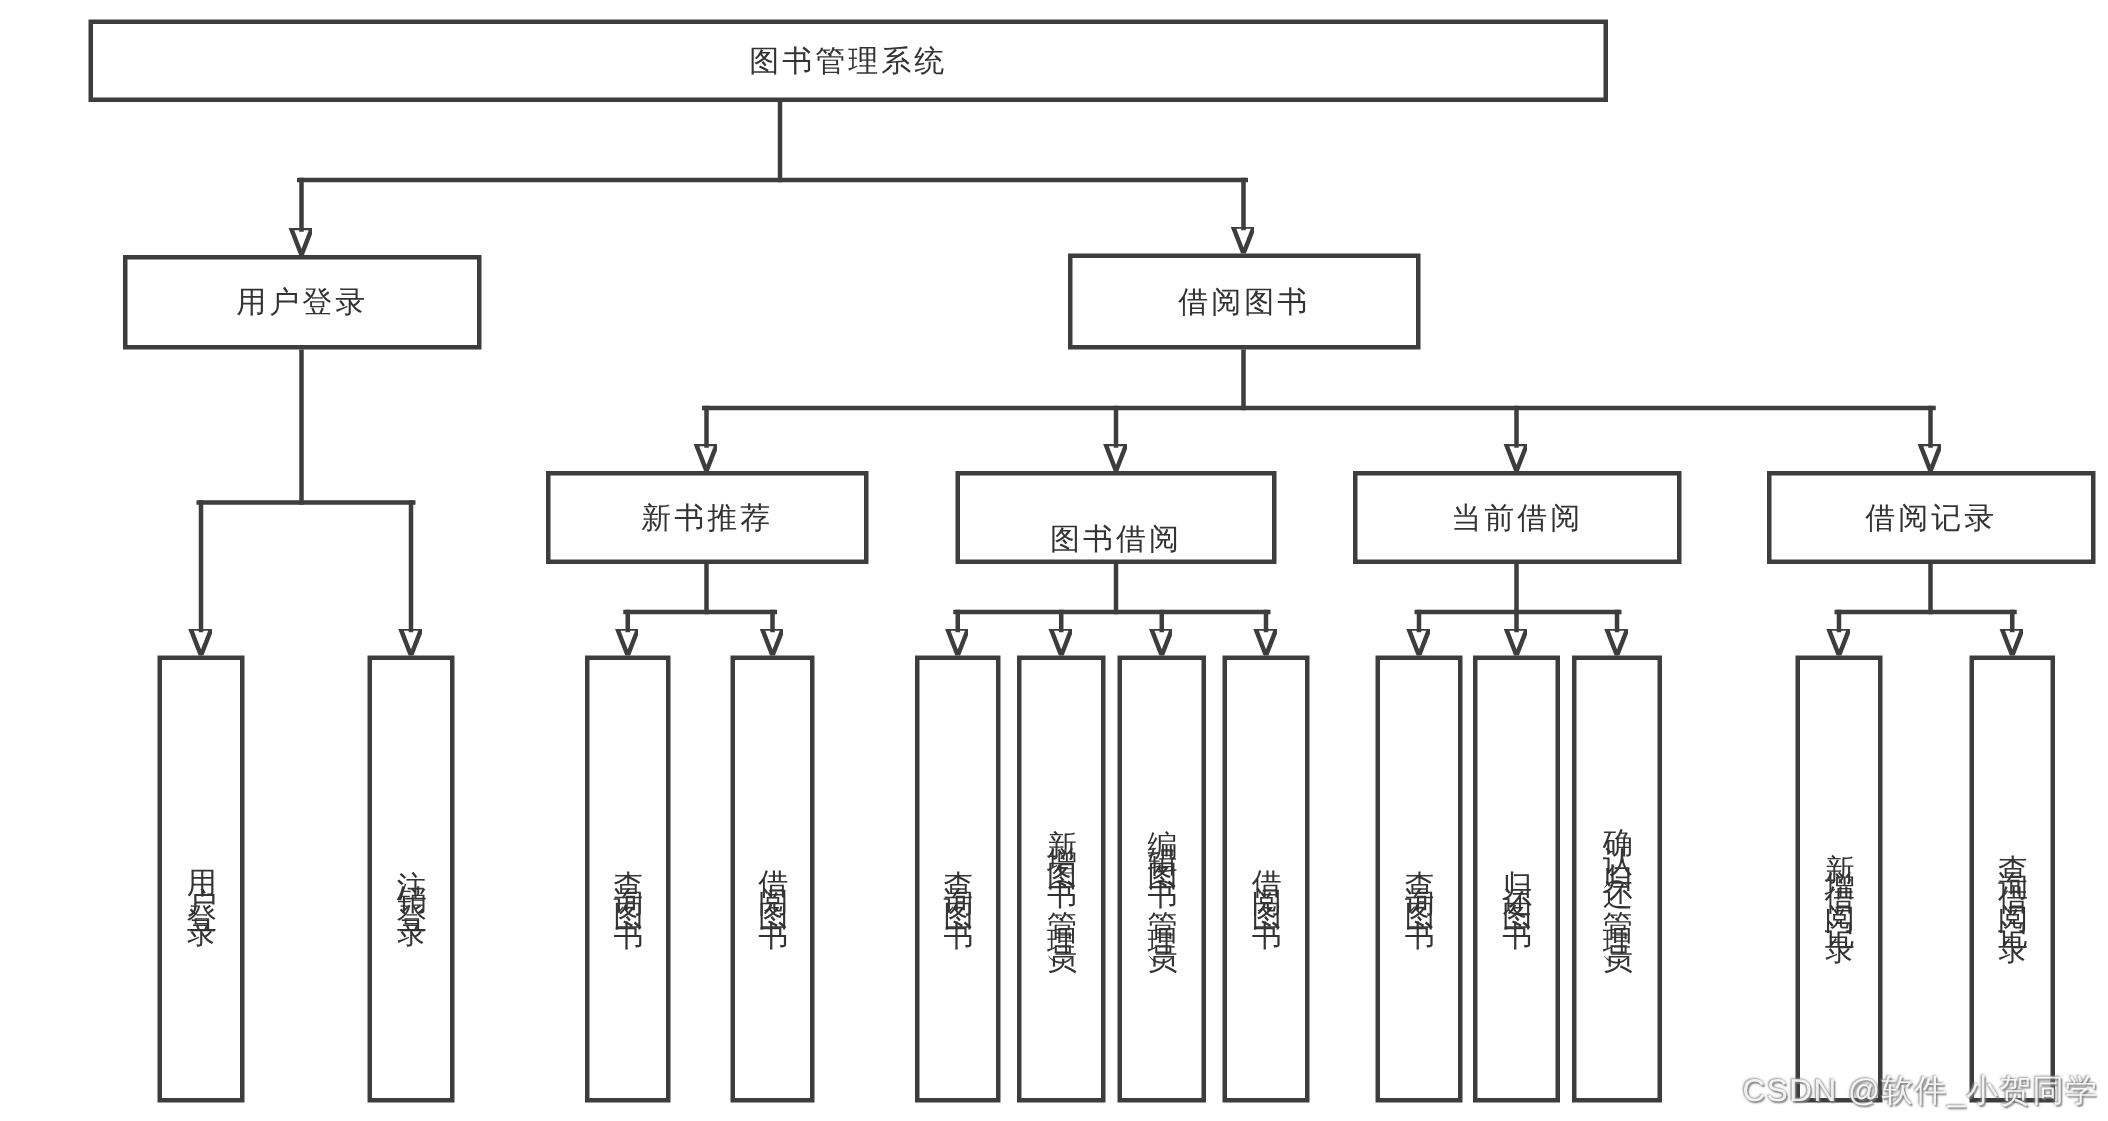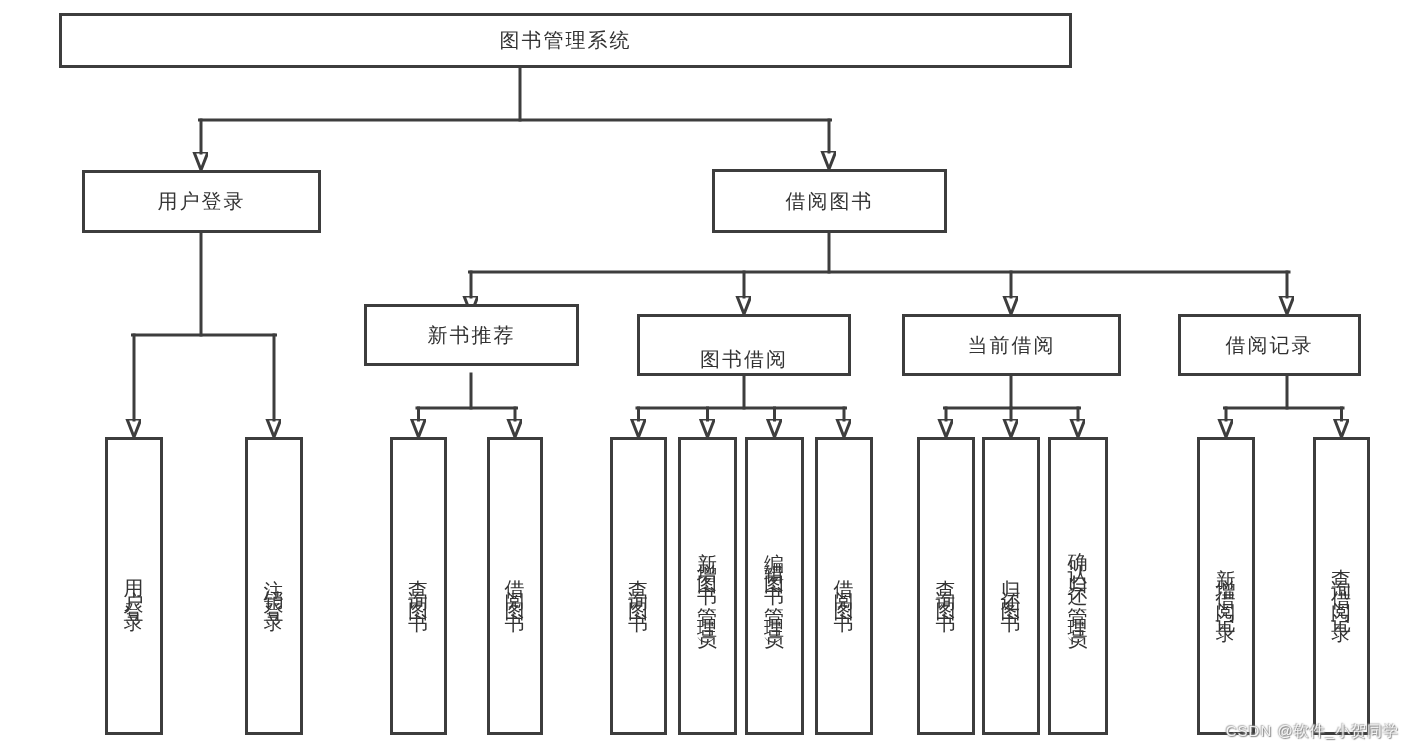--- a/index.html
+++ b/index.html
@@ -48,21 +48,21 @@
     writing-mode: vertical-rl;
     text-orientation: mixed;
     letter-spacing: 11px;
     line-height: 1;
     white-space: nowrap;
   }
   .watermark {
     position: absolute;
     right: 6px;
     bottom: 6px;
-    font-size: 15px;
+    font-size: 21px;
     letter-spacing: 1px;
     color: rgba(255,255,255,0.88);
     text-shadow: 0 0 2px rgba(125,125,125,0.95), 1px 1px 1px rgba(125,125,125,0.85), -1px -1px 1px rgba(160,160,160,0.6);
     z-index: 2;
     pointer-events: none;
   }
 </style>
 </head>
 <body>
 
@@ -120,30 +120,30 @@
     <span>图书管理系统</span>
   </div>
 
   <div class="node" style="left:82px; top:170px; width:239px; height:63px;">
     <span>用户登录</span>
   </div>
   <div class="node" style="left:712px; top:169px; width:235px; height:64px;">
     <span>借阅图书</span>
   </div>
 
-  <div class="node" style="left:364px; top:304px; width:215px; height:62px;">
+  <div class="node" style="left:364px; top:314px; width:215px; height:62px;">
     <span>新书推荐</span>
   </div>
   <div class="node" style="left:637px; top:314px; width:214px; height:62px;align-items:flex-end;">
     <span>图书借阅</span>
   </div>
   <div class="node" style="left:902px; top:314px; width:219px; height:62px;font-family:Liberation Mono, monospace;">
     <span>当前借阅</span>
   </div>
-  <div class="node" style="left:1178px; top:314px; width:183px; height:62px;">
+  <div class="node" style="left:1178px; top:314px; width:219px; height:62px;">
     <span>借阅记录</span>
   </div>
 
   <div class="vnode" style="left:105px; width:58px;">
     <span class="vtext">用户登录</span>
   </div>
   <div class="vnode" style="left:245px; width:58px;">
     <span class="vtext">注销登录</span>
   </div>
 

